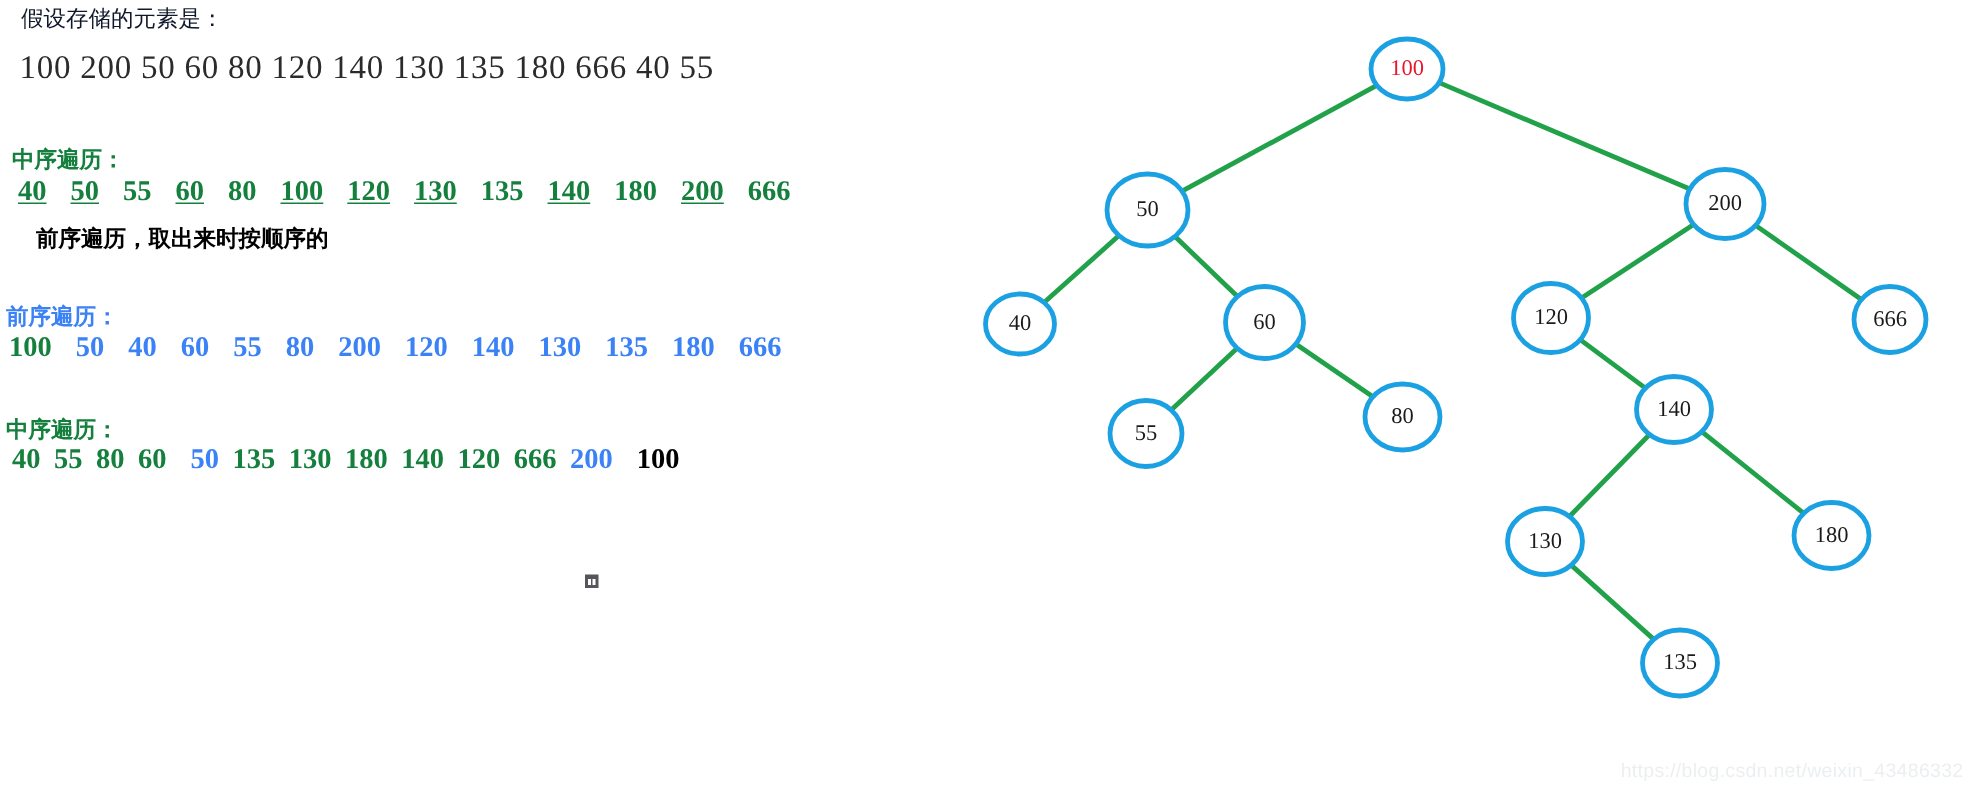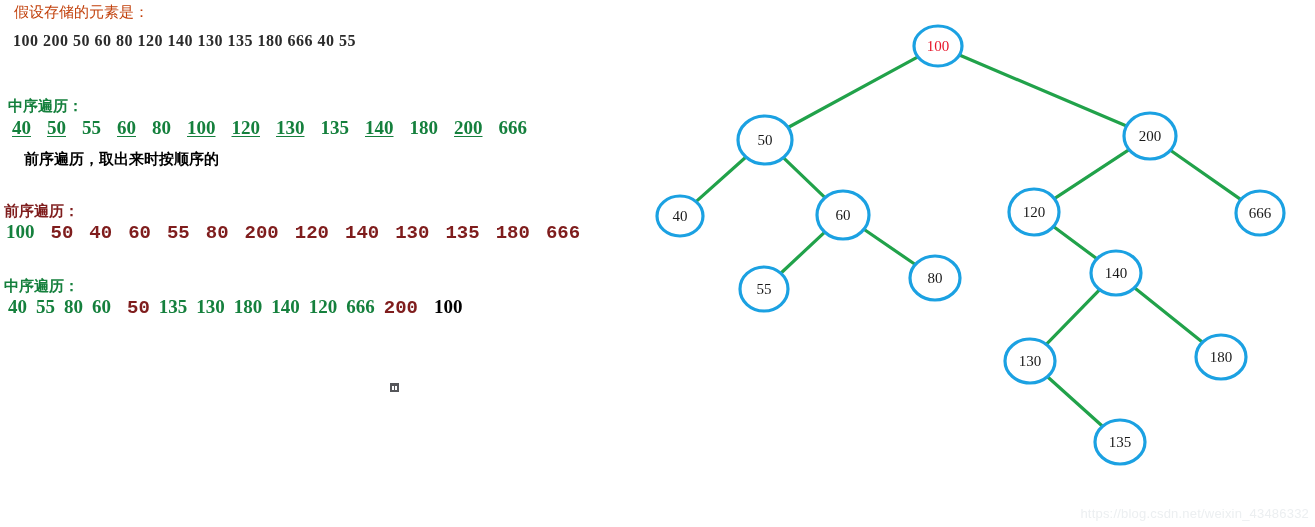--- a/index.html
+++ b/index.html
@@ -35,43 +35,43 @@
   }
   .cjk-plain {
     font-family: "DejaVu Sans", "Liberation Sans", sans-serif;
     font-size: 15px;
     font-weight: bold;
     color: #000000;
   }
   .title-line {
     font-family: "DejaVu Sans", "Liberation Sans", sans-serif;
     font-size: 15px;
-    color: #c2410c;
+    color: #0f172a;
     font-weight: normal;
   }
 
   .seq {
     font-family: "Liberation Serif", "DejaVu Serif", serif;
     font-size: 19px;
     font-weight: bold;
     text-align: right;
   }
   .seq-plain {
     font-family: "Liberation Serif", "DejaVu Serif", serif;
-    font-size: 16px;
-    font-weight: bold;
+    font-size: 22px;
+    font-weight: normal;
     color: #2b2b2b;
   }
   .seq .n { display: inline-block; }
   .seq .gap { display: inline-block; width: 9px; }
   .seq .gap-wide { display: inline-block; width: 16px; }
   .u { text-decoration: underline; text-underline-offset: 2px; }
 
   .red   { color: #15803d; }
-  .green { color: #7f1d1d; font-family: Liberation Mono, monospace; }
+  .green { color: #3b82f6; }
   .black { color: #000000; }
 
   .grp { display: inline-block; text-decoration: underline; text-underline-offset: 2px; }
 
   
   #tofu-box {
     position: absolute;
     left: 390px;
     top: 383px;
     width: 9px;

